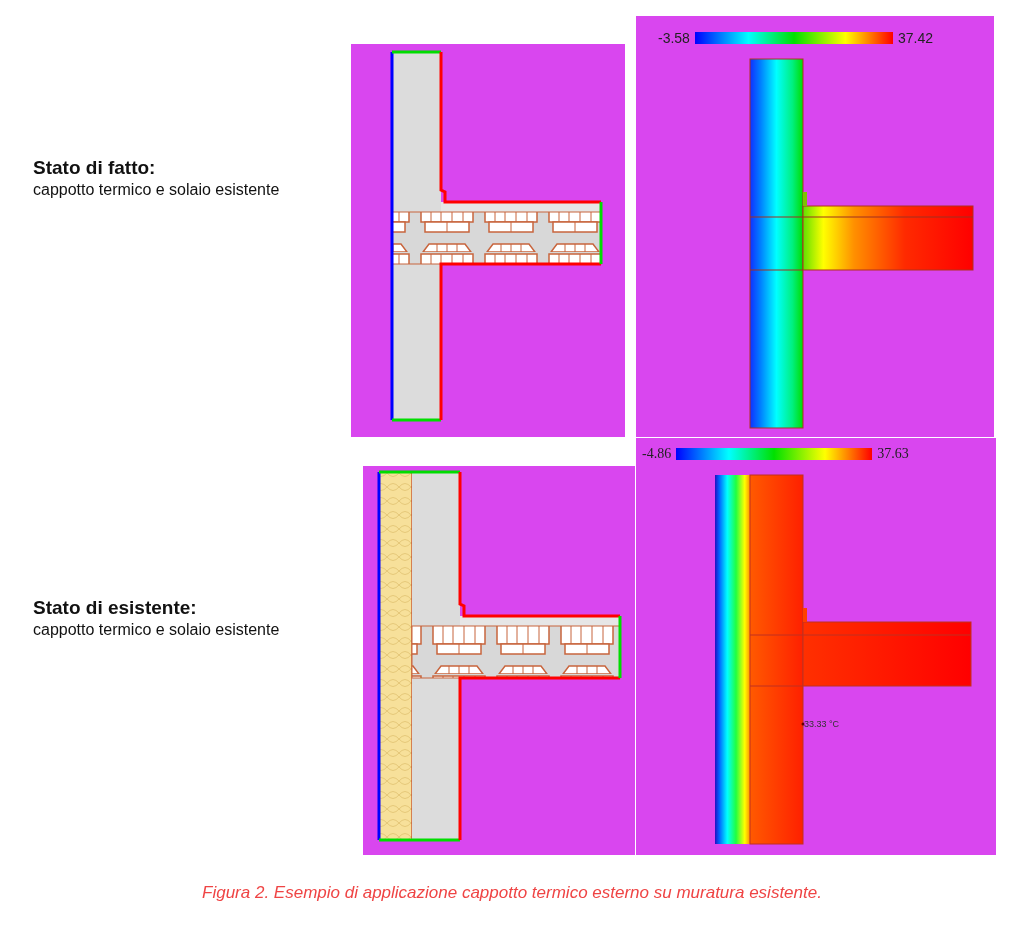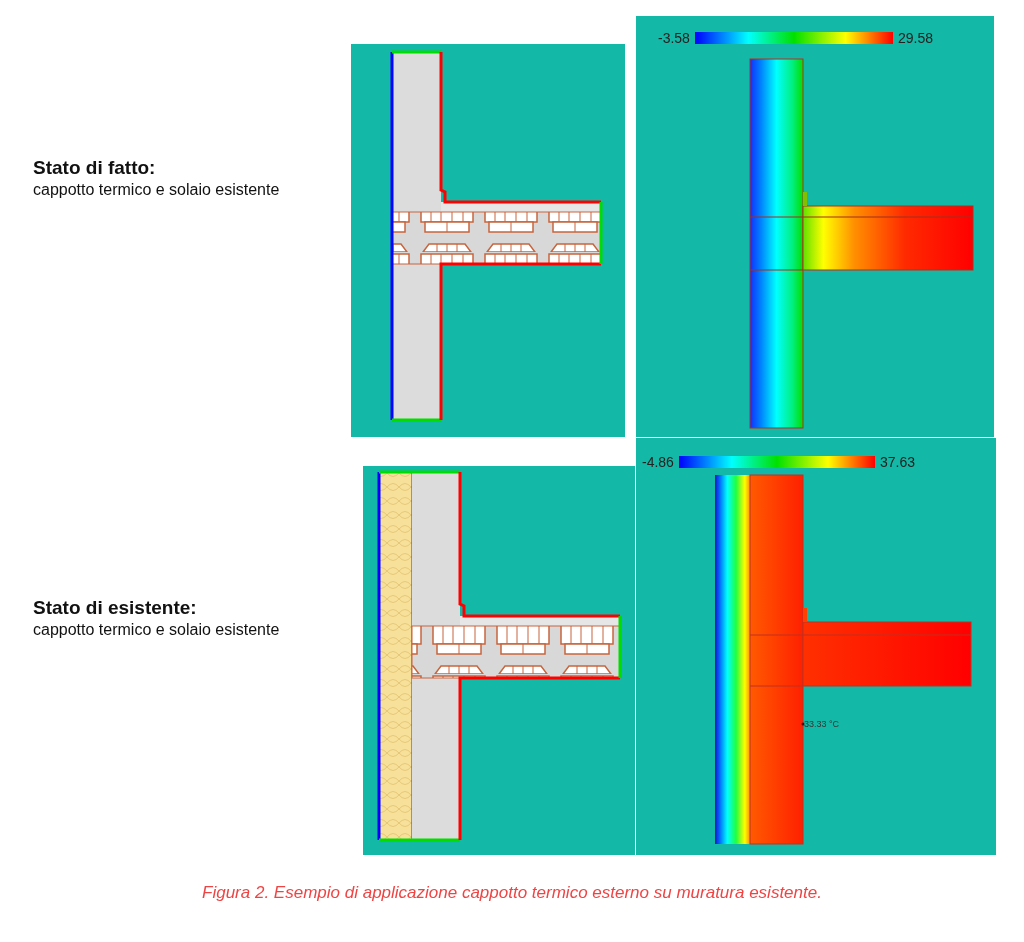--- a/index.html
+++ b/index.html
@@ -1,21 +1,21 @@
 <!DOCTYPE html>
 <html><head>
 <meta charset="utf-8">
 <style>
   html, body { margin:0; padding:0; background:#ffffff; }
   body { width:1024px; height:942px; position:relative; overflow:hidden;
          font-family:"Liberation Sans", sans-serif; color:#111; }
   .label-block { position:absolute; left:33px; }
   .label-title { font-weight:bold; font-size:19px; line-height:22px; }
   .label-desc { font-size:16px; line-height:21px; }
-  .panel { position:absolute; background:#14b8a6; }
+  .panel { position:absolute; background:#d946ef; }
   .caption { position:absolute; left:0; width:1024px; top:883px; text-align:center;
              font-style:italic; font-size:17px; color:#ef4444; }
   .cbar-wrap { position:absolute; display:flex; align-items:center; font-size:14px; color:#222; }
   .cbar { height:12px; background:linear-gradient(to right,#0000ff 0%,#00ffff 27%,#00e000 50%,#ffff00 76%,#ff0000 100%); margin:0 5px; }
   .temp-tag { position:absolute; font-size:9px; color:#333; }
   .abs { position:absolute; }
 </style>
 </head>
 <body>
 
@@ -60,21 +60,21 @@
     <polyline points="90,8 90,146 94,148 94,158 250,158" fill="none" stroke="#ff0000" stroke-width="3"></polyline>
     <polyline points="90,376 90,220 250,220" fill="none" stroke="#ff0000" stroke-width="3"></polyline>
     <line x1="250" y1="158" x2="250" y2="220" stroke="#00dd00" stroke-width="3"></line>
   </svg>
 </div>
 
 <div class="panel" style="left:636px; top:16px; width:358px; height:421px;">
   <div class="cbar-wrap" style="left:22px; top:14px;">
     <span>-3.58</span>
     <div class="cbar" style="width:198px;"></div>
-    <span>29.58</span>
+    <span>37.42</span>
   </div>
   <svg class="abs" style="left:0; top:0;" width="358" height="421" viewBox="0 0 358 421">
     <defs>
       <linearGradient id="wallG1" x1="0" x2="1" y1="0" y2="0">
         <stop offset="0" stop-color="#1030ff"></stop>
         <stop offset="0.2" stop-color="#0080ff"></stop>
         <stop offset="0.5" stop-color="#00ffff"></stop>
         <stop offset="0.8" stop-color="#00f080"></stop>
         <stop offset="1" stop-color="#00dd00"></stop>
       </linearGradient>
@@ -124,21 +124,21 @@
     <line x1="16" y1="6" x2="16" y2="374" stroke="#0000ff" stroke-width="3"></line>
     <line x1="16" y1="6" x2="97" y2="6" stroke="#00dd00" stroke-width="3"></line>
     <line x1="16" y1="374" x2="97" y2="374" stroke="#00dd00" stroke-width="3"></line>
     <polyline points="97,6 97,138 101,140 101,150 257,150" fill="none" stroke="#ff0000" stroke-width="3"></polyline>
     <polyline points="97,374 97,212 257,212" fill="none" stroke="#ff0000" stroke-width="3"></polyline>
     <line x1="257" y1="150" x2="257" y2="212" stroke="#00dd00" stroke-width="3"></line>
   </svg>
 </div>
 
 <div class="panel" style="left:636px; top:438px; width:360px; height:417px;">
-  <div class="cbar-wrap" style="left:6px; top:16px;">
+  <div class="cbar-wrap" style="left:6px; top:8px;font-family:Liberation Serif, serif;">
     <span>-4.86</span>
     <div class="cbar" style="width:196px;"></div>
     <span>37.63</span>
   </div>
   <svg class="abs" style="left:0; top:0;" width="360" height="417" viewBox="0 0 360 417">
     <defs>
       <linearGradient id="insG" x1="0" x2="1" y1="0" y2="0">
         <stop offset="0" stop-color="#2010c0"></stop>
         <stop offset="0.12" stop-color="#0060ff"></stop>
         <stop offset="0.35" stop-color="#00ffff"></stop>

